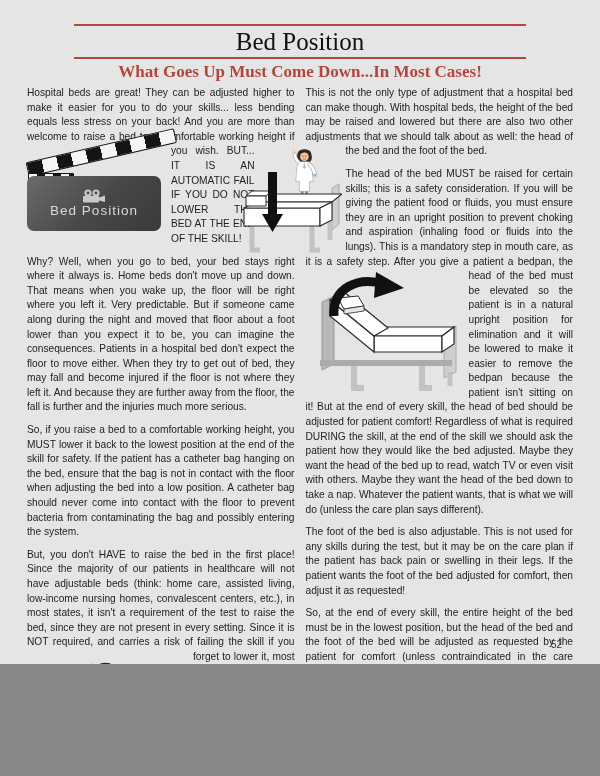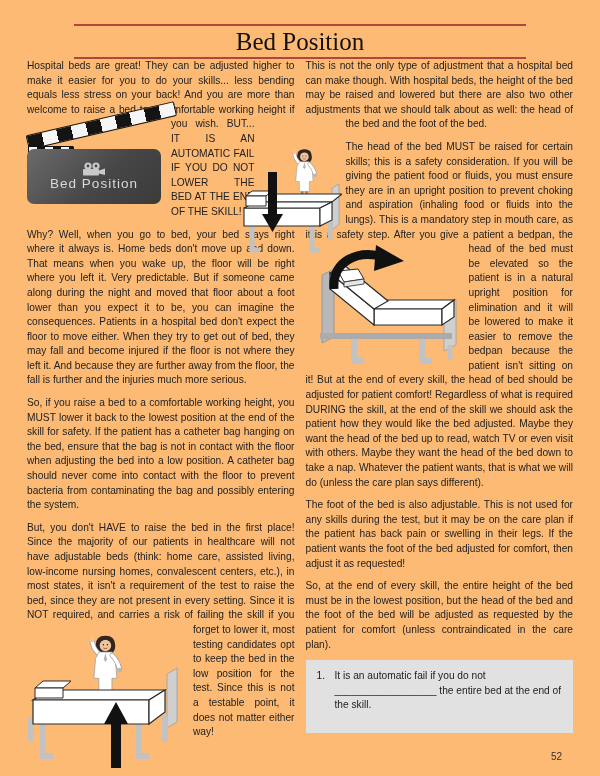--- a/index.html
+++ b/index.html
@@ -1,17 +1,17 @@
 <!DOCTYPE html>
 <html><head>
 <meta charset="utf-8">
 <style>
   html,body{margin:0;padding:0;background:#888;}
   .page{
-    position:relative;width:600px;height:776px;margin:0 auto;background:#fdba74;
+    position:relative;width:600px;height:664px;margin:0 auto;background:#e5e5e5;
     font-family:"Liberation Sans",sans-serif;color:#222;overflow:hidden;
   }
   
   .rule{width:452px;margin:0 auto;border-top:2px solid #b2453c;height:0;}
   .rule-top{margin-top:24px;}
   .page-title{
     font-family:"Liberation Serif",serif;font-weight:normal;font-size:25px;line-height:28px;
     text-align:center;margin:2px 0 1px 0;color:#111;
   }
   .page-subtitle{
@@ -64,20 +64,21 @@
   svg{display:block;}
 </style>
 </head>
 <body>
 
 <div class="page">
 
   <div class="rule rule-top"></div>
   <h1 class="page-title">Bed Position</h1>
   <div class="rule"></div>
+  <h2 class="page-subtitle">What Goes Up Must Come Down...In Most Cases!</h2>
 
   <div class="img-nurse-down">
     <svg width="102" height="108" viewBox="0 0 102 108">
 
       <g transform="translate(52,2) scale(0.62)">
         <path d="M8,14 Q8,2 20,2 Q32,2 32,14 Q32,21 28,23 L12,23 Q8,21 8,14 Z" fill="#33261f"></path>
         <circle cx="20" cy="14" r="7" fill="#f0c59e"></circle>
         <path d="M12,10 Q20,4 28,10 L28,7 Q24,3 20,3 Q16,3 12,7 Z" fill="#33261f"></path>
         <circle cx="17.5" cy="13" r="0.9" fill="#222"></circle>
           <circle cx="22.5" cy="13" r="0.9" fill="#222"></circle>

